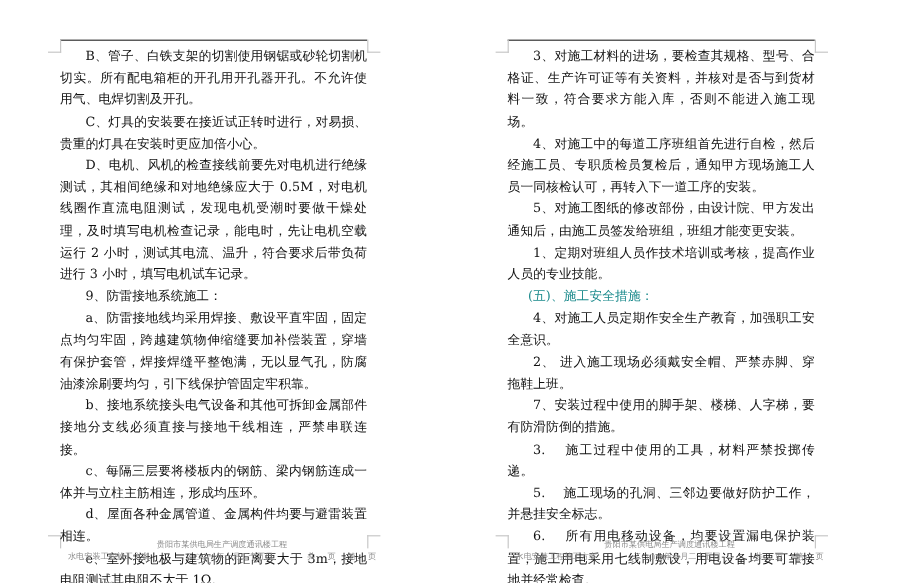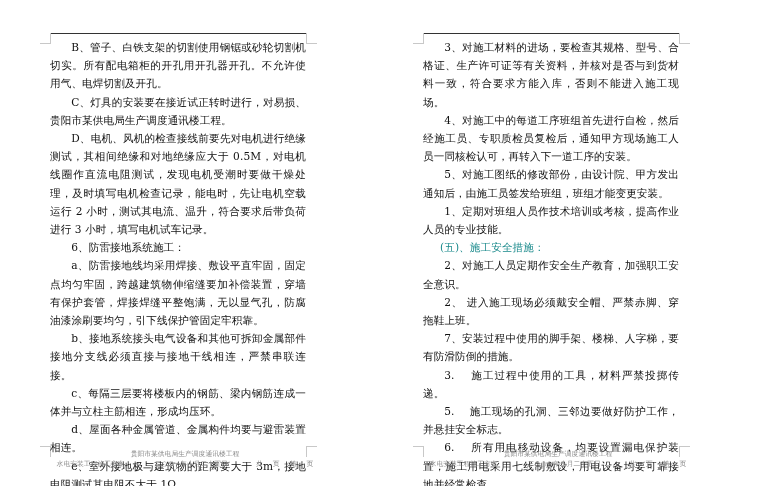--- a/index.html
+++ b/index.html
@@ -53,23 +53,23 @@
 
 <div class="page page-left">
   <div class="header-rule" style="left:50px; width:256px;"></div>
   <div class="corner tl" style="left:40px; top:33px;"></div>
   <div class="corner tr" style="left:306px; top:33px;"></div>
   <div class="corner bl" style="left:40px; top:446px;"></div>
   <div class="corner br" style="left:306px; top:446px;"></div>
 
   <div class="body-text" style="left:50px; width:256px;">
     <p class="indent">B、管子、白铁支架的切割使用钢锯或砂轮切割机切实。所有配电箱柜的开孔用开孔器开孔。不允许使用气、电焊切割及开孔。</p>
-    <p class="indent">C、灯具的安装要在接近试正转时进行，对易损、贵阳市某供电局生产调度通讯楼工程。</p>
+    <p class="indent">C、灯具的安装要在接近试正转时进行，对易损、贵重的灯具在安装时更应加倍小心。</p>
     <p class="indent">D、电机、风机的检查接线前要先对电机进行绝缘测试，其相间绝缘和对地绝缘应大于 0.5M，对电机线圈作直流电阻测试，发现电机受潮时要做干燥处理，及时填写电机检查记录，能电时，先让电机空载运行 2 小时，测试其电流、温升，符合要求后带负荷进行 3 小时，填写电机试车记录。</p>
-    <p class="indent">6、防雷接地系统施工：</p>
+    <p class="indent">9、防雷接地系统施工：</p>
     <p class="indent">a、防雷接地线均采用焊接、敷设平直牢固，固定点均匀牢固，跨越建筑物伸缩缝要加补偿装置，穿墙有保护套管，焊接焊缝平整饱满，无以显气孔，防腐油漆涂刷要均匀，引下线保护管固定牢积靠。</p>
     <p class="indent">b、接地系统接头电气设备和其他可拆卸金属部件接地分支线必须直接与接地干线相连，严禁串联连接。</p>
     <p class="indent">c、每隔三层要将楼板内的钢筋、梁内钢筋连成一体并与立柱主筋相连，形成均压环。</p>
     <p class="indent">d、屋面各种金属管道、金属构件均要与避雷装置相连。</p>
     <p class="indent">e、室外接地极与建筑物的距离要大于 3m，接地电阻测试其电阻不大于 1Ω。</p>
 
   </div>
 
   <div class="footer" style="left:50px; width:270px;">
     <div>贵阳市某供电局生产调度通讯楼工程</div>
@@ -89,21 +89,21 @@
   <div class="corner tr" style="left:311px; top:33px;"></div>
   <div class="corner bl" style="left:45px; top:446px;"></div>
   <div class="corner br" style="left:311px; top:446px;"></div>
 
   <div class="body-text" style="left:55px; width:256px;">
     <p class="indent">3、对施工材料的进场，要检查其规格、型号、合格证、生产许可证等有关资料，并核对是否与到货材料一致，符合要求方能入库，否则不能进入施工现场。</p>
     <p class="indent">4、对施工中的每道工序班组首先进行自检，然后经施工员、专职质检员复检后，通知甲方现场施工人员一同核检认可，再转入下一道工序的安装。</p>
     <p class="indent">5、对施工图纸的修改部份，由设计院、甲方发出通知后，由施工员签发给班组，班组才能变更安装。</p>
     <p class="indent">1、定期对班组人员作技术培训或考核，提高作业人员的专业技能。</p>
     <p class="heading">(五)、施工安全措施：</p>
-    <p class="indent">2、对施工人员定期作安全生产教育，加强职工安全意识。</p>
+    <p class="indent">4、对施工人员定期作安全生产教育，加强职工安全意识。</p>
     <p class="indent">2、 进入施工现场必须戴安全帽、严禁赤脚、穿拖鞋上班。</p>
     <p class="indent">7、安装过程中使用的脚手架、楼梯、人字梯，要有防滑防倒的措施。</p>
     <p class="indent">3.　 施工过程中使用的工具，材料严禁投掷传递。</p>
     <p class="indent">5.　 施工现场的孔洞、三邻边要做好防护工作，并悬挂安全标志。</p>
     <p class="indent">6.　 所有用电移动设备，均要设置漏电保护装置，施工用电采用七线制敷设，用电设备均要可靠接地并经常检查。</p>
 
   </div>
 
   <div class="footer" style="left:55px; width:270px;">
     <div>贵阳市某供电局生产调度通讯楼工程</div>

